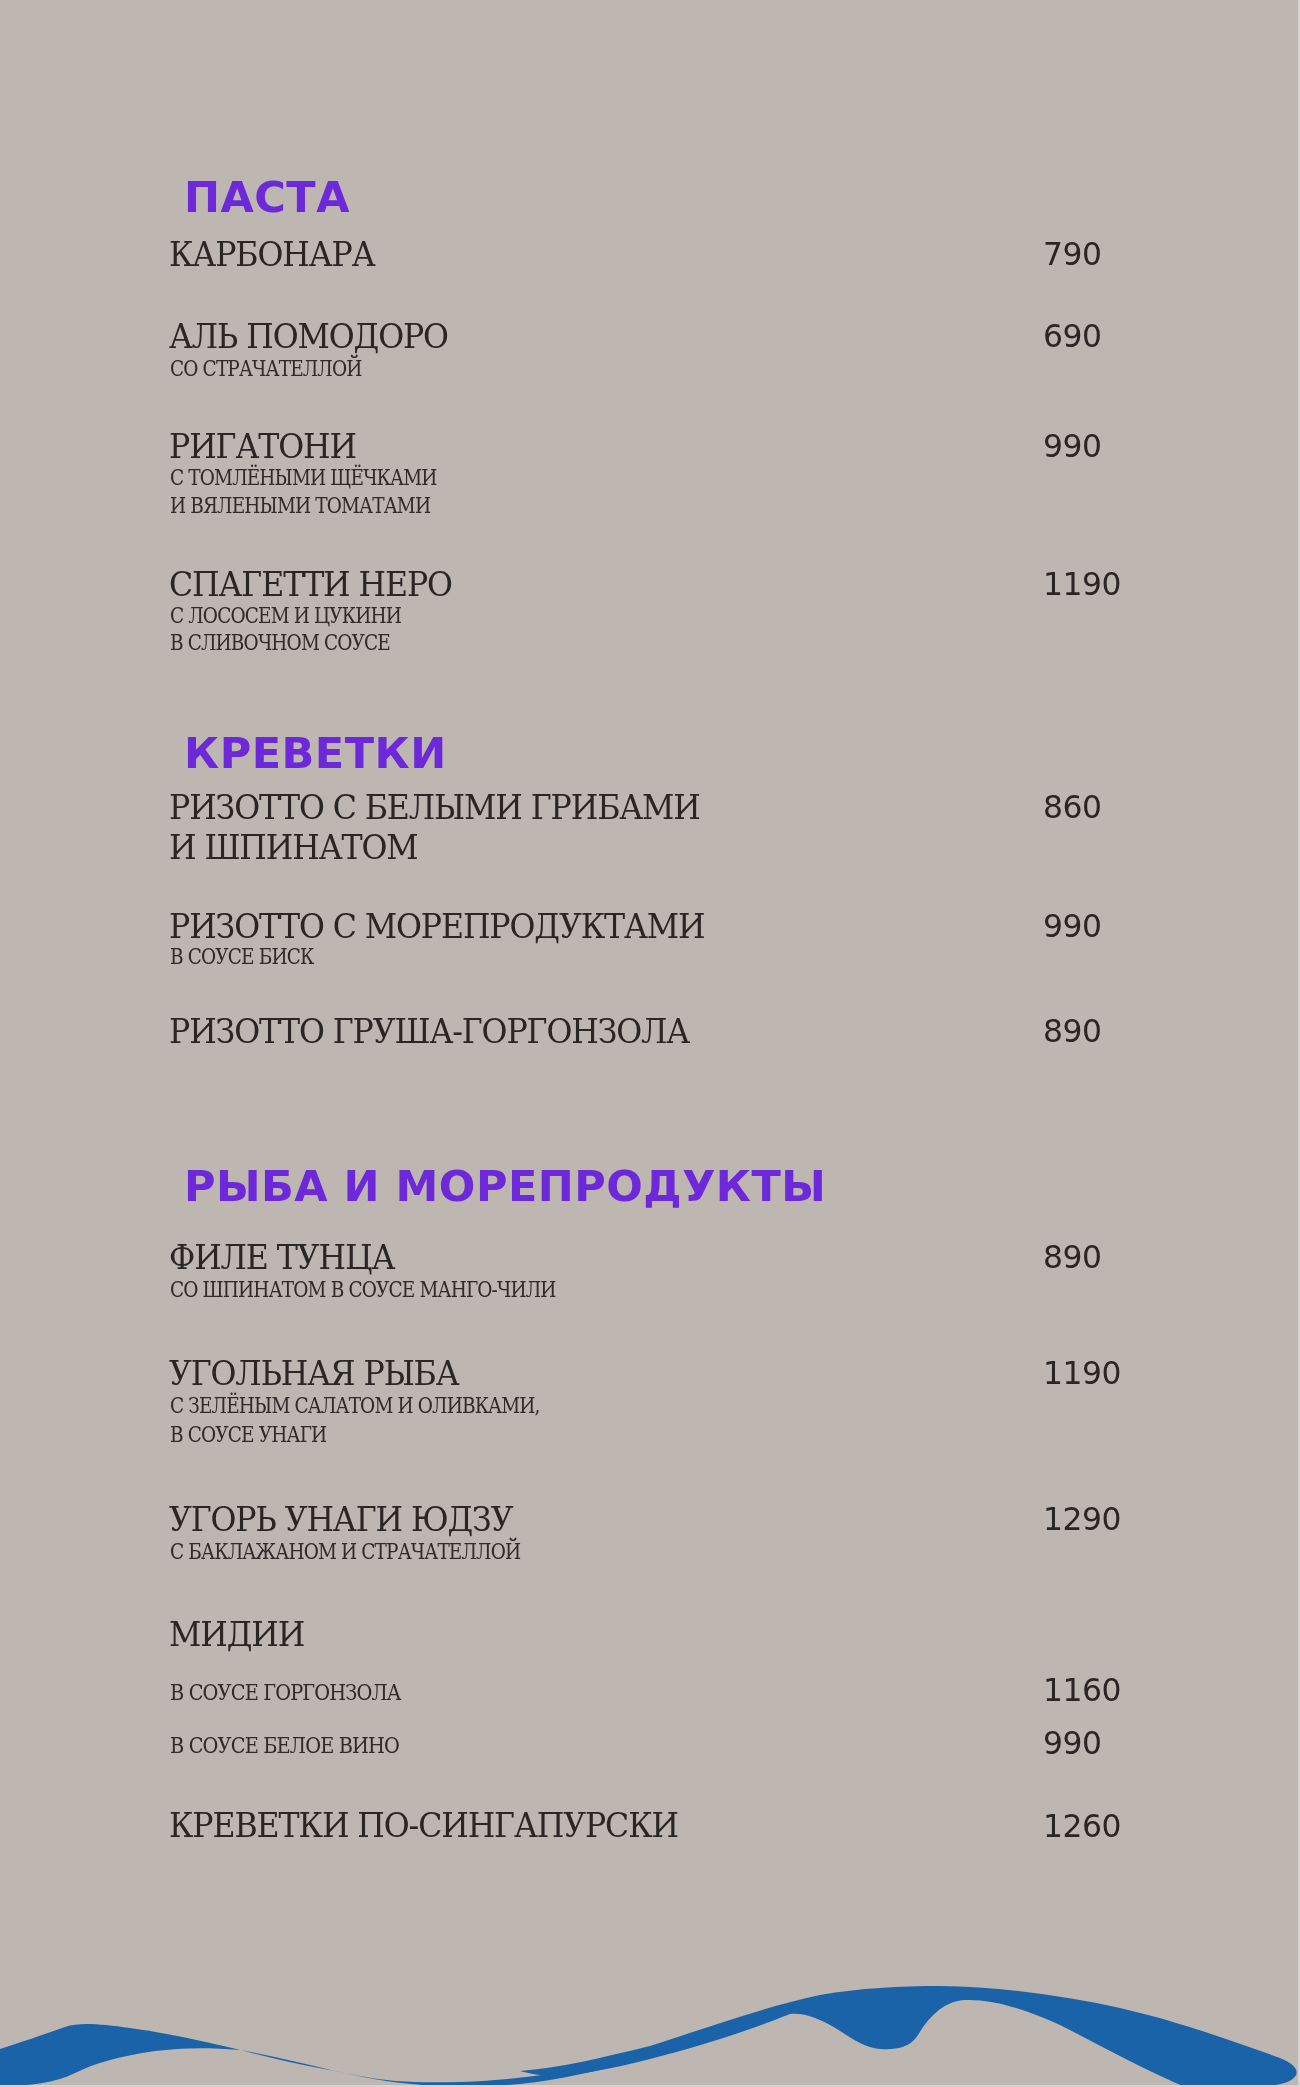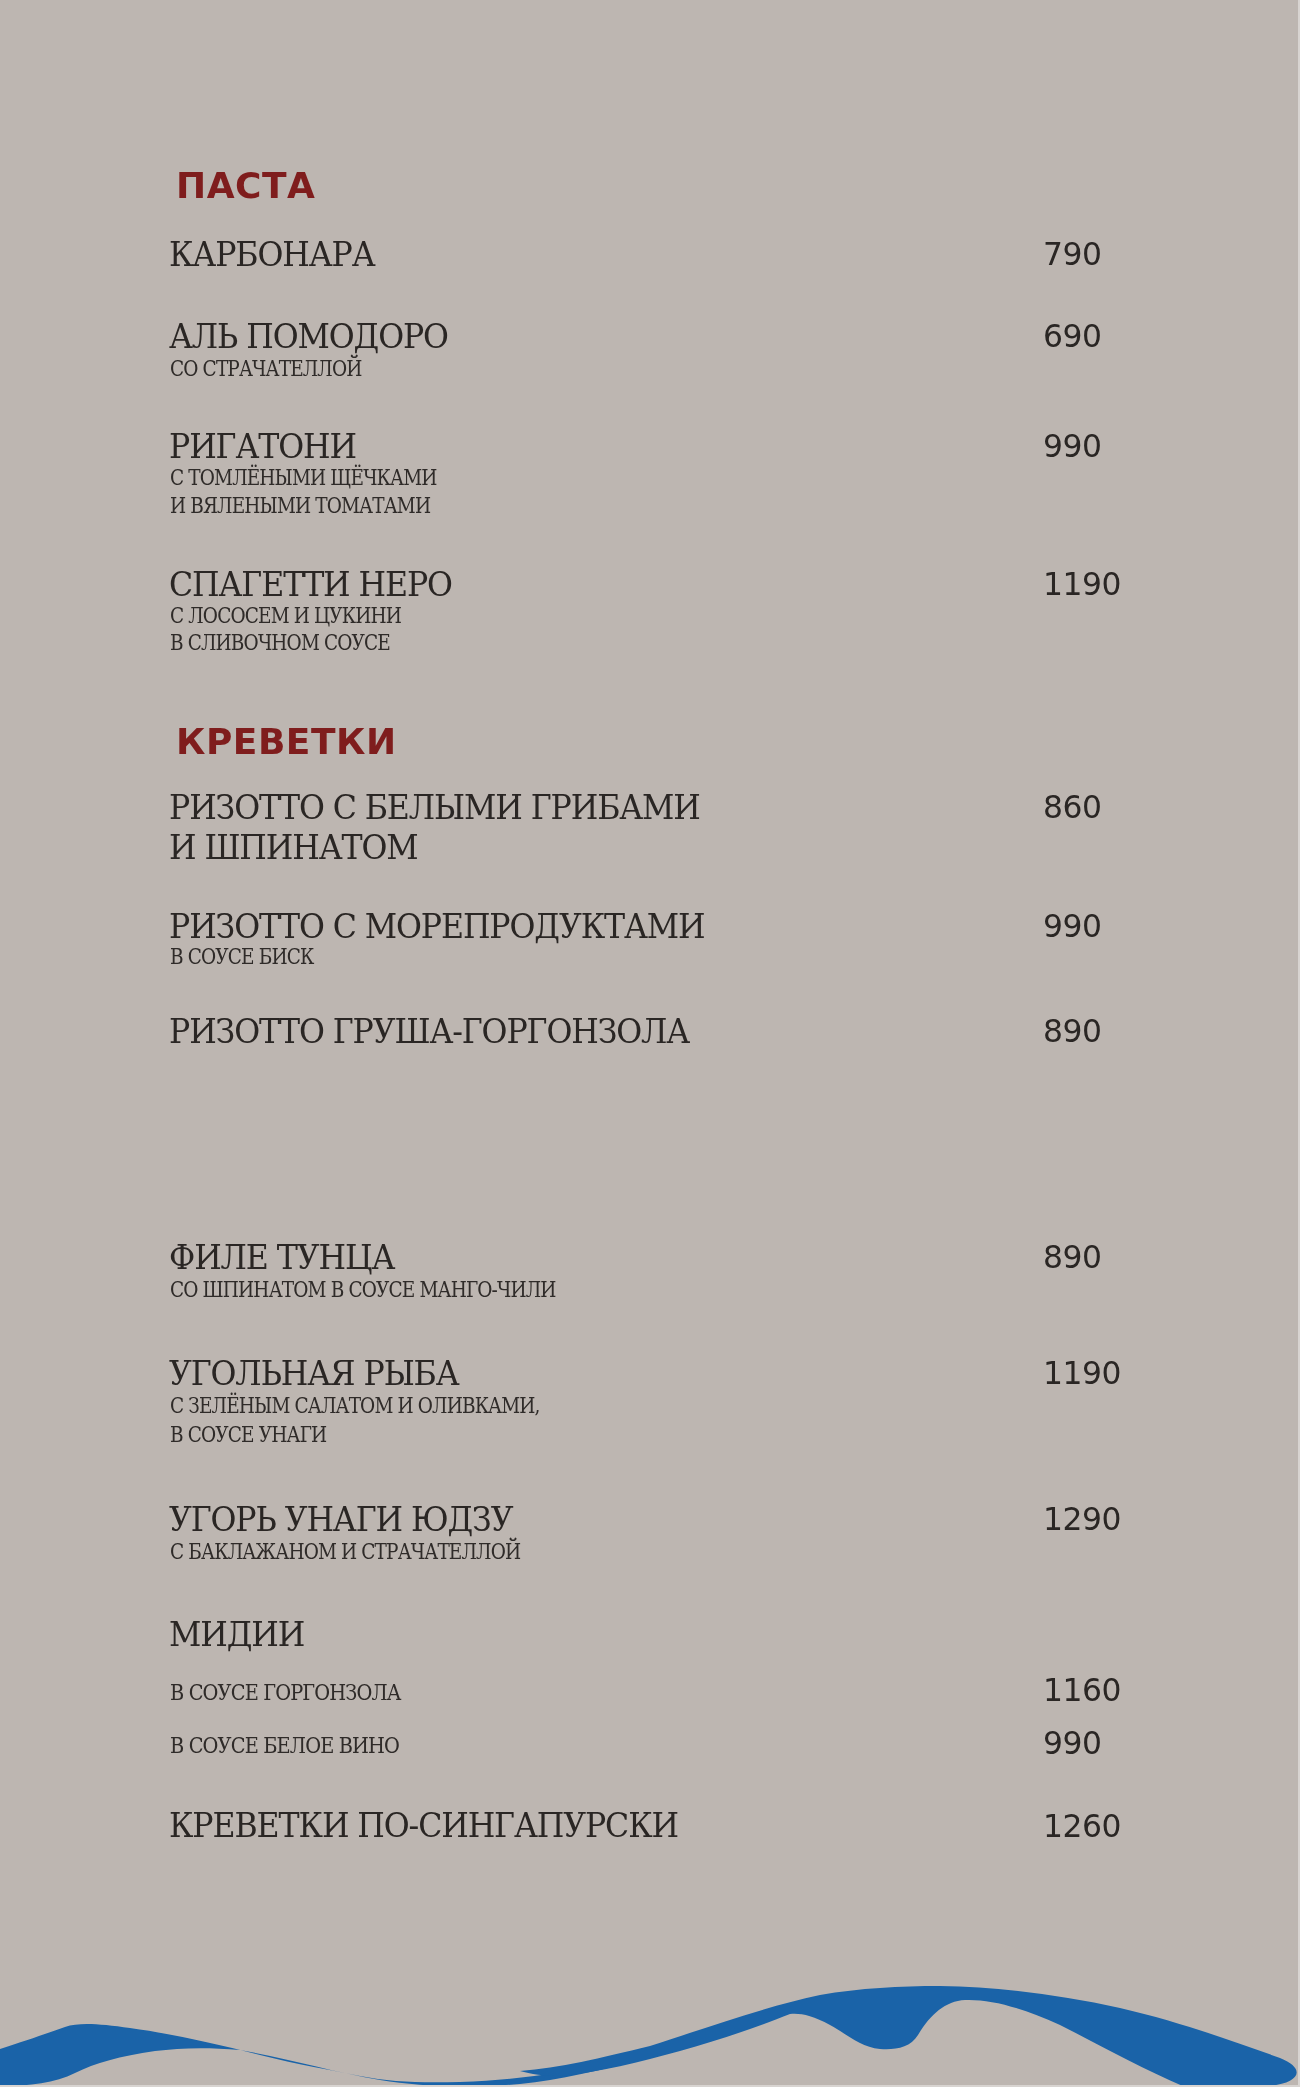--- a/index.html
+++ b/index.html
@@ -30,25 +30,25 @@
       position: absolute;
       left: 0; bottom: 0;
       width: 1300px; height: 2px;
       background: #d8d4d1;
     }
     .section-title {
       position: absolute;
       left: 168px;
       font-family: "DejaVu Sans", sans-serif;
       font-weight: bold;
-      font-size: 36px;
+      font-size: 43px;
       letter-spacing: 0.5px;
-      color: #7f1d1d;
+      color: #6d28d9;
       white-space: nowrap;
-      margin: 8px;
+      margin: 16px;
       line-height: 1;
     }
     .item-name {
       position: absolute;
       left: 169px;
       font-family: "DejaVu Serif", serif;
       font-weight: normal;
       font-size: 34px;
       letter-spacing: -1.2px;
       color: #2a2624;
@@ -134,20 +134,21 @@
     <div class="item-name" style="top:906px;">РИЗОТТО  С МОРЕПРОДУКТАМИ</div>
     <div class="item-desc" style="top:943px;">В СОУСЕ БИСК</div>
     <div class="price" style="top:906px;">990</div>
   </div>
 
   <div>
     <div class="item-name" style="top:1011px;">РИЗОТТО  ГРУША-ГОРГОНЗОЛА</div>
     <div class="price" style="top:1011px;">890</div>
   </div>
 
+  <h2 class="section-title" style="top:1149px;">РЫБА И МОРЕПРОДУКТЫ</h2>
 
   <div>
     <div class="item-name" style="top:1237px;">ФИЛЕ ТУНЦА</div>
     <div class="item-desc" style="top:1276px;">СО ШПИНАТОМ В СОУСЕ МАНГО-ЧИЛИ</div>
     <div class="price" style="top:1237px;">890</div>
   </div>
 
   <div>
     <div class="item-name" style="top:1353px;">УГОЛЬНАЯ РЫБА</div>
     <div class="item-desc" style="top:1392px;">С ЗЕЛЁНЫМ САЛАТОМ И ОЛИВКАМИ,</div>

